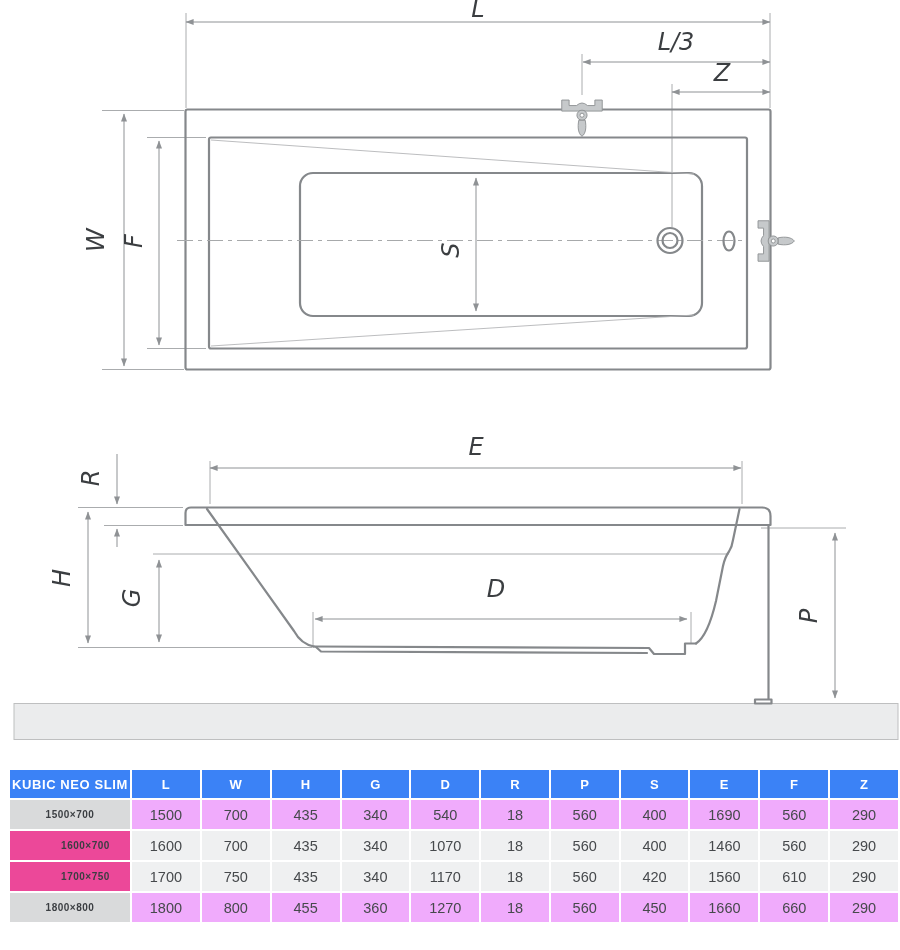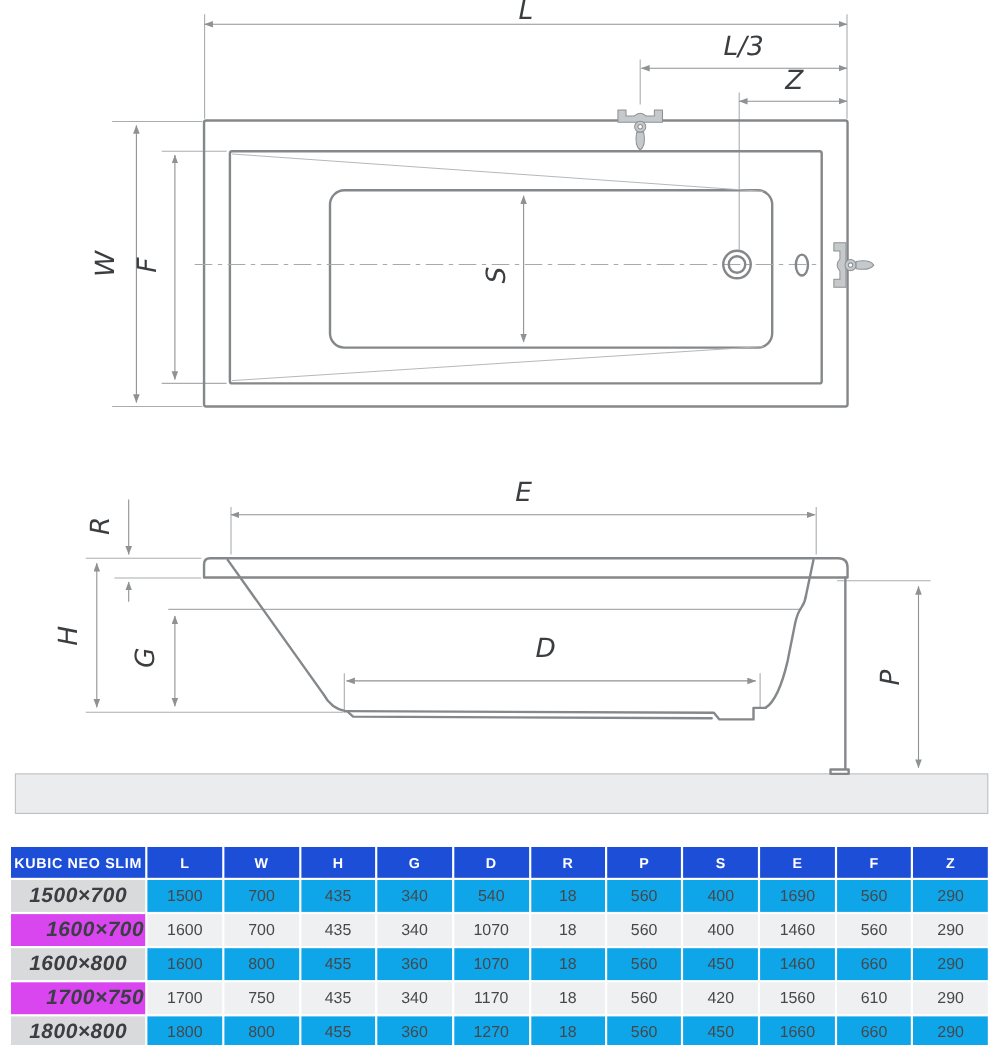--- a/index.html
+++ b/index.html
@@ -15,27 +15,27 @@
   .thinline{fill:none;stroke:#b4b6b8;stroke-width:0.9;}
   .centerline{fill:none;stroke:#a7a9ab;stroke-width:1;stroke-dasharray:16 5 4 5;}
   .dim{font-family:"DejaVu Sans",sans-serif;font-style:italic;font-size:24px;fill:#3b3e41;text-anchor:middle;}
   .fixture{fill:#c6c9cb;stroke:#8e9193;stroke-width:1;stroke-linejoin:round;}
   .floorband{fill:#ebeced;stroke:#bebfc0;stroke-width:1;}
 
   
   #dim-table{position:absolute;left:8px;top:768px;}
   table{border-collapse:separate;border-spacing:2px;table-layout:fixed;}
   th,td{overflow:hidden;white-space:nowrap;}
-  th{background:#1d4ed8;color:#ffffff;font-size:13px;font-weight:bold;height:26px;
+  th{background:#3b82f6;color:#ffffff;font-size:13px;font-weight:bold;height:26px;
      text-align:center;letter-spacing:0.4px;width:67px;}
   th.corner{width:118px;letter-spacing:0.6px;}
-  td{background:#0ea5e9;color:#46494c;font-size:14.5px;height:27px;text-align:center;}
-  td.size{background:#d9dadb;color:#3b3e42;font-weight:bold;font-size:19px;letter-spacing:0.5px;font-style:italic;}
+  td{background:#f0abfc;color:#46494c;font-size:14.5px;height:27px;text-align:center;}
+  td.size{background:#d9dadb;color:#3b3e42;font-weight:bold;font-size:10px;letter-spacing:0.5px;}
   tr.alt td{background:#eff0f1;}
-  tr.alt td.size{background:#d946ef;padding-left:32px;}
+  tr.alt td.size{background:#ec4899;padding-left:32px;}
 </style>
 </head>
 <body>
 
 <div id="page">
 
   <svg id="drawing" width="900" height="762" viewBox="0 0 900 762">
     <defs>
       <marker id="arr" markerWidth="9" markerHeight="8" refX="7.6" refY="3" orient="auto-start-reverse" markerUnits="userSpaceOnUse">
         <path d="M0,0 L8,3 L0,6 Z" fill="#8f9295"></path>
@@ -172,34 +172,20 @@
             <td>435</td>
             <td>340</td>
             <td>1070</td>
             <td>18</td>
             <td>560</td>
             <td>400</td>
             <td>1460</td>
             <td>560</td>
             <td>290</td>
           </tr>
-          <tr>
-            <td class="size">1600×800</td>
-            <td>1600</td>
-            <td>800</td>
-            <td>455</td>
-            <td>360</td>
-            <td>1070</td>
-            <td>18</td>
-            <td>560</td>
-            <td>450</td>
-            <td>1460</td>
-            <td>660</td>
-            <td>290</td>
-          </tr>
           <tr class="alt">
             <td class="size">1700×750</td>
             <td>1700</td>
             <td>750</td>
             <td>435</td>
             <td>340</td>
             <td>1170</td>
             <td>18</td>
             <td>560</td>
             <td>420</td>

